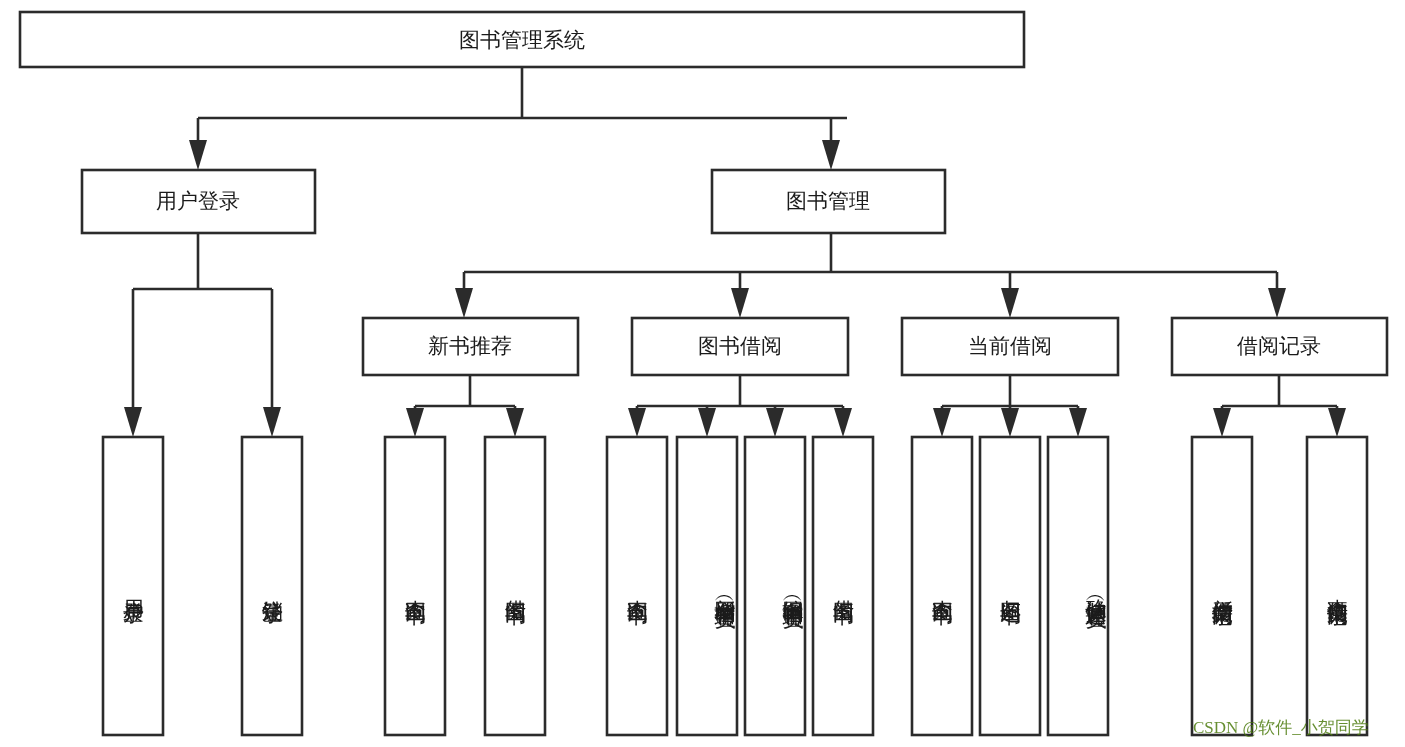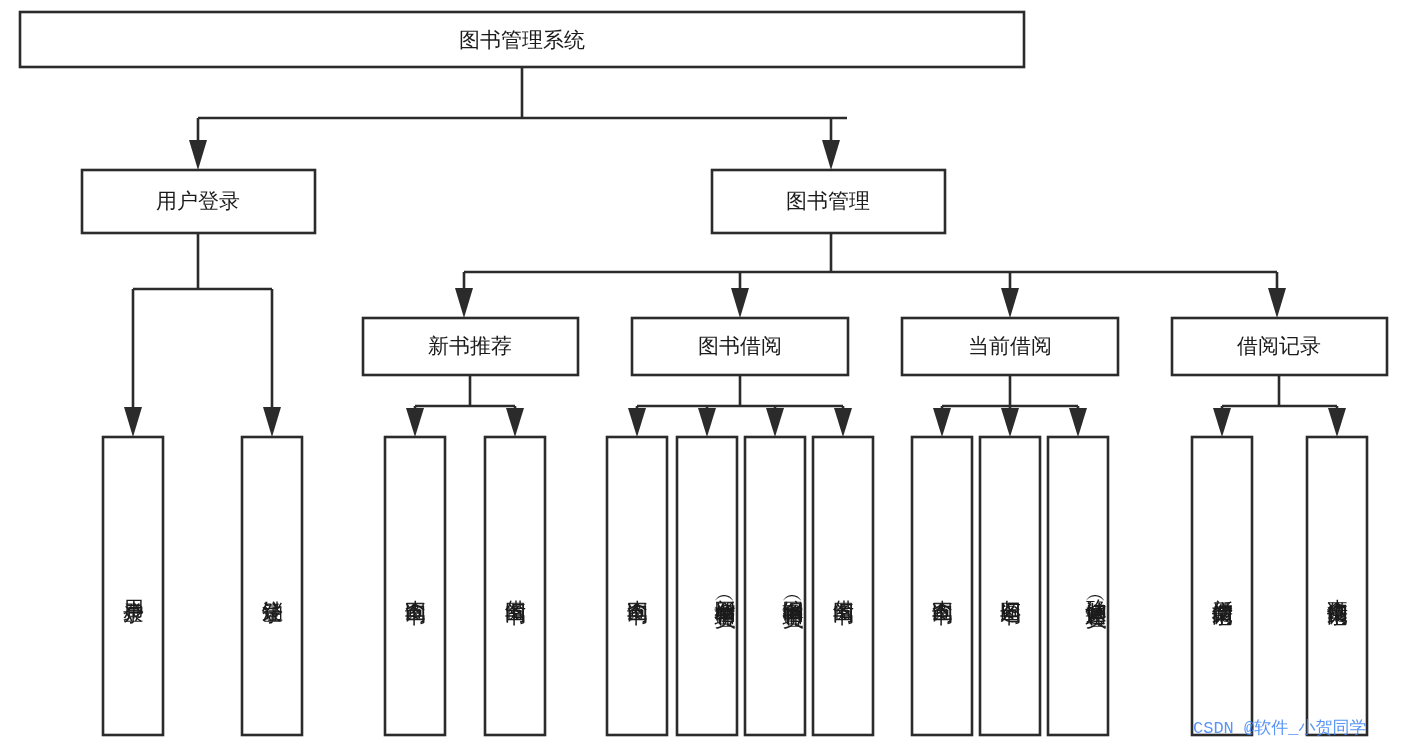--- a/index.html
+++ b/index.html
@@ -60,23 +60,23 @@
     color: #1b1b1b;
     letter-spacing: 1.5px;
     white-space: nowrap;
     display: flex;
     align-items: center;
     justify-content: center;
     pointer-events: none;
   }
   .watermark {
     position: absolute;
-    font-family: Liberation Mono, monospace;
+    font-family: Liberation Serif, serif;
     font-size: 17px;
-    color: #3b82f6;
+    color: #4d7c0f;
     white-space: nowrap;
     opacity: 0.85;
   }
 </style>
 </head>
 <body>
 
 <div id="diagram-root">
 
   <svg class="chart-svg" viewBox="0 0 1405 747" xmlns="http://www.w3.org/2000/svg">

